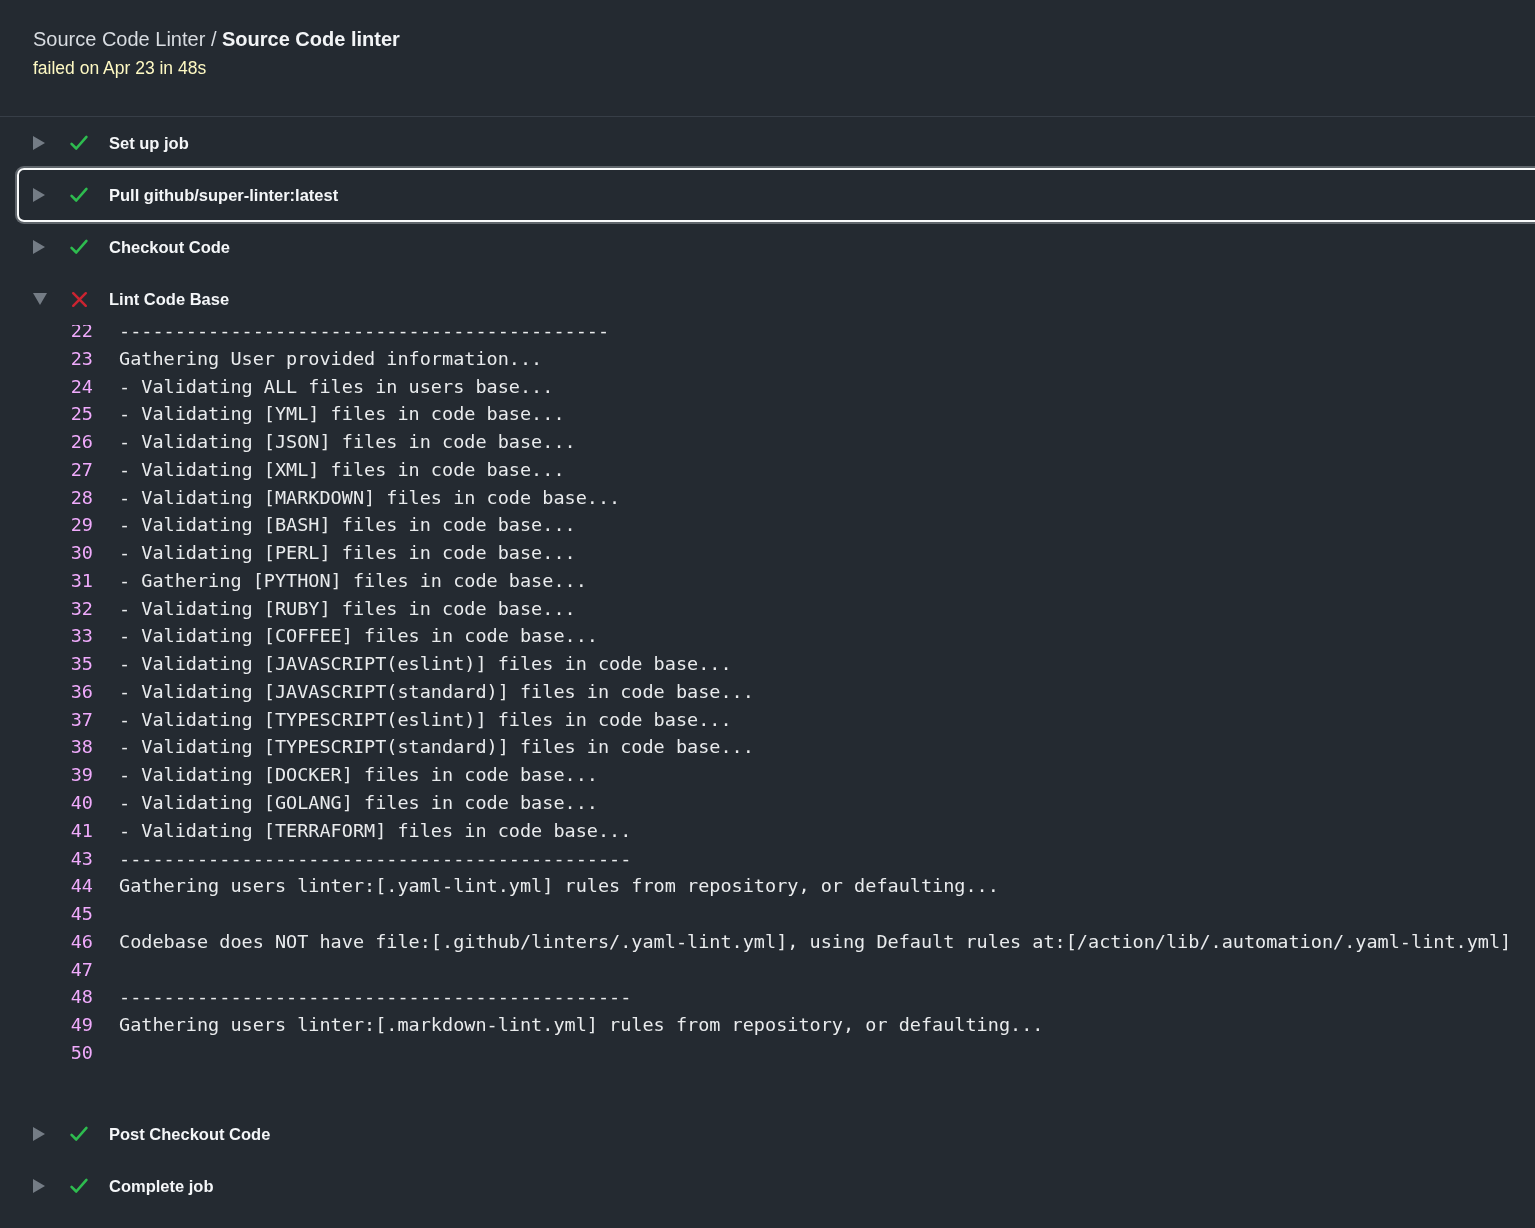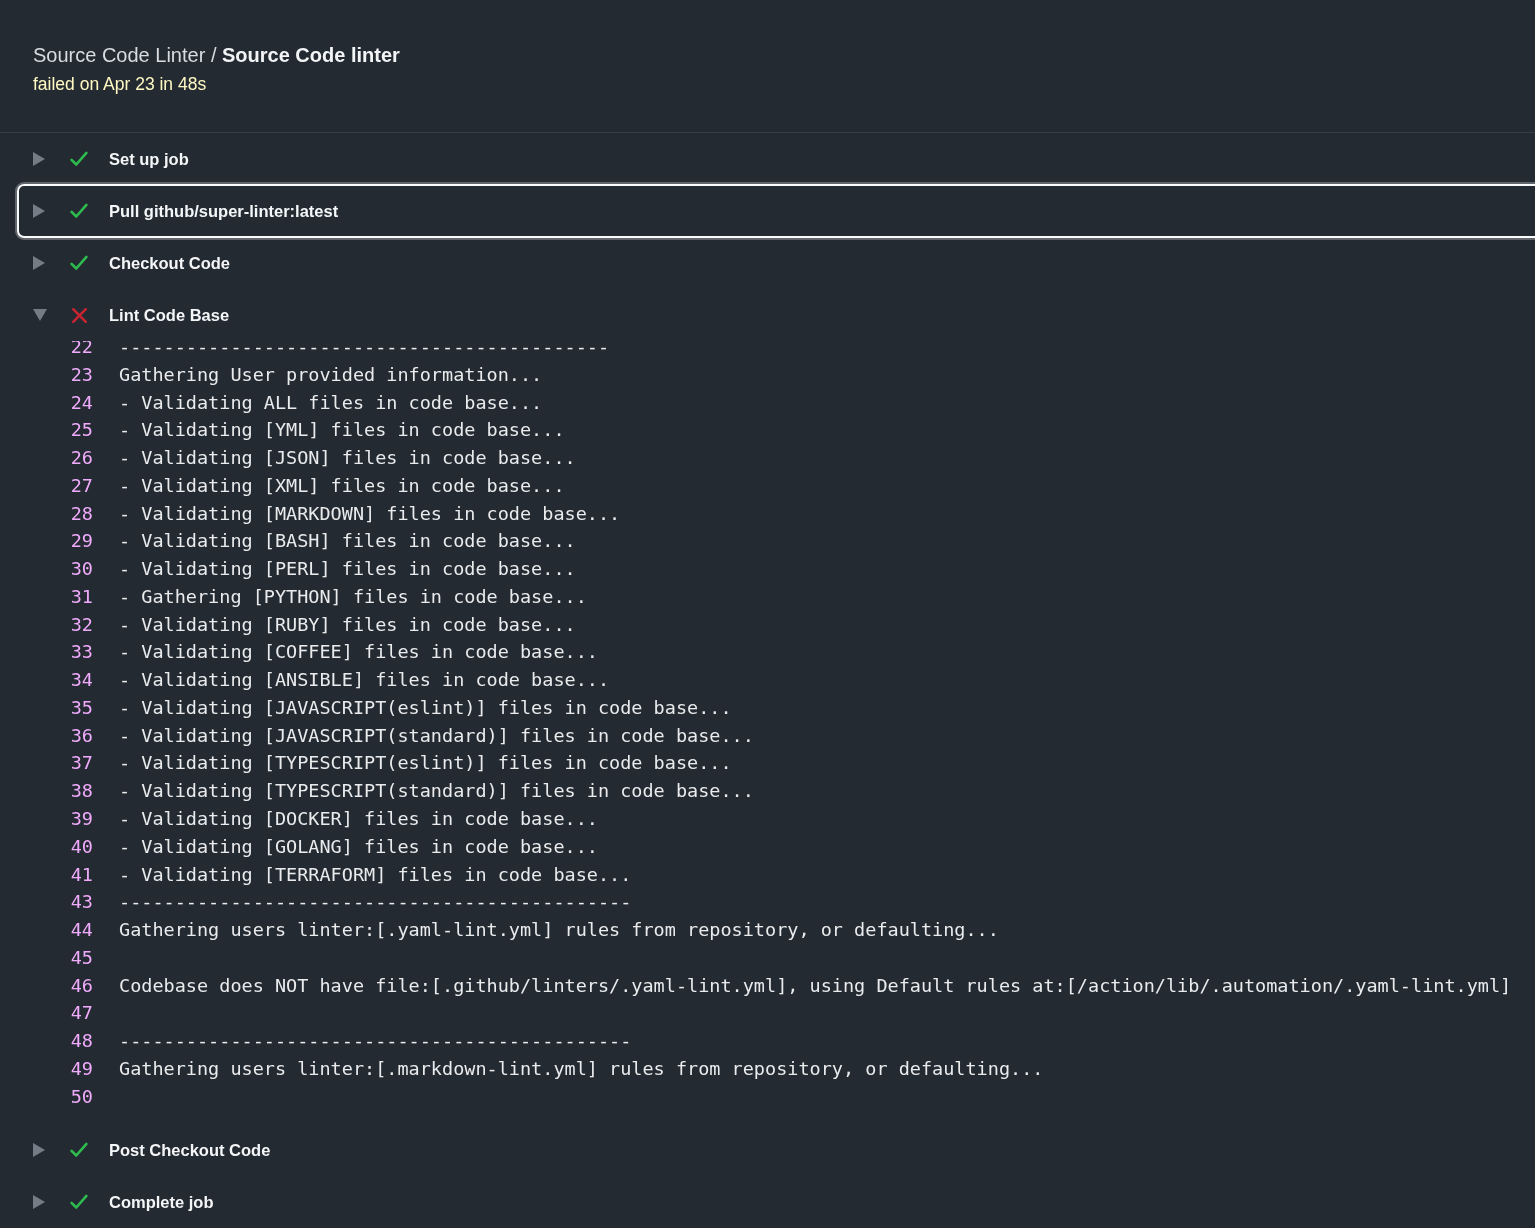--- a/index.html
+++ b/index.html
@@ -10,21 +10,20 @@
     overflow: hidden;
     position: relative;
   }
 
   
   .job-header {
     box-sizing: border-box;
     height: 117px;
     padding: 27px 40px 0 33px;
     border-bottom: 1px solid #373e47;
-    margin-top: 16px;
   }
   .job-title {
     font-size: 20px;
     line-height: 24px;
     color: #d8dce1;
   }
   .job-title .job-name {
     font-weight: 700;
     color: #f2f4f6;
   }
@@ -199,21 +198,21 @@
         <div class="log-line">
     <span class="log-line-number">22</span>
     <span class="log-line-text">--------------------------------------------</span>
   </div>
         <div class="log-line">
     <span class="log-line-number">23</span>
     <span class="log-line-text">Gathering User provided information...</span>
   </div>
         <div class="log-line">
     <span class="log-line-number">24</span>
-    <span class="log-line-text">- Validating ALL files in code base...</span>
+    <span class="log-line-text">- Validating ALL files in users base...</span>
   </div>
         <div class="log-line">
     <span class="log-line-number">25</span>
     <span class="log-line-text">- Validating [YML] files in code base...</span>
   </div>
         <div class="log-line">
     <span class="log-line-number">26</span>
     <span class="log-line-text">- Validating [JSON] files in code base...</span>
   </div>
         <div class="log-line">
@@ -238,24 +237,20 @@
   </div>
         <div class="log-line">
     <span class="log-line-number">32</span>
     <span class="log-line-text">- Validating [RUBY] files in code base...</span>
   </div>
         <div class="log-line">
     <span class="log-line-number">33</span>
     <span class="log-line-text">- Validating [COFFEE] files in code base...</span>
   </div>
         <div class="log-line">
-    <span class="log-line-number">34</span>
-    <span class="log-line-text">- Validating [ANSIBLE] files in code base...</span>
-  </div>
-        <div class="log-line">
     <span class="log-line-number">35</span>
     <span class="log-line-text">- Validating [JAVASCRIPT(eslint)] files in code base...</span>
   </div>
         <div class="log-line">
     <span class="log-line-number">36</span>
     <span class="log-line-text">- Validating [JAVASCRIPT(standard)] files in code base...</span>
   </div>
         <div class="log-line">
     <span class="log-line-number">37</span>
     <span class="log-line-text">- Validating [TYPESCRIPT(eslint)] files in code base...</span>

